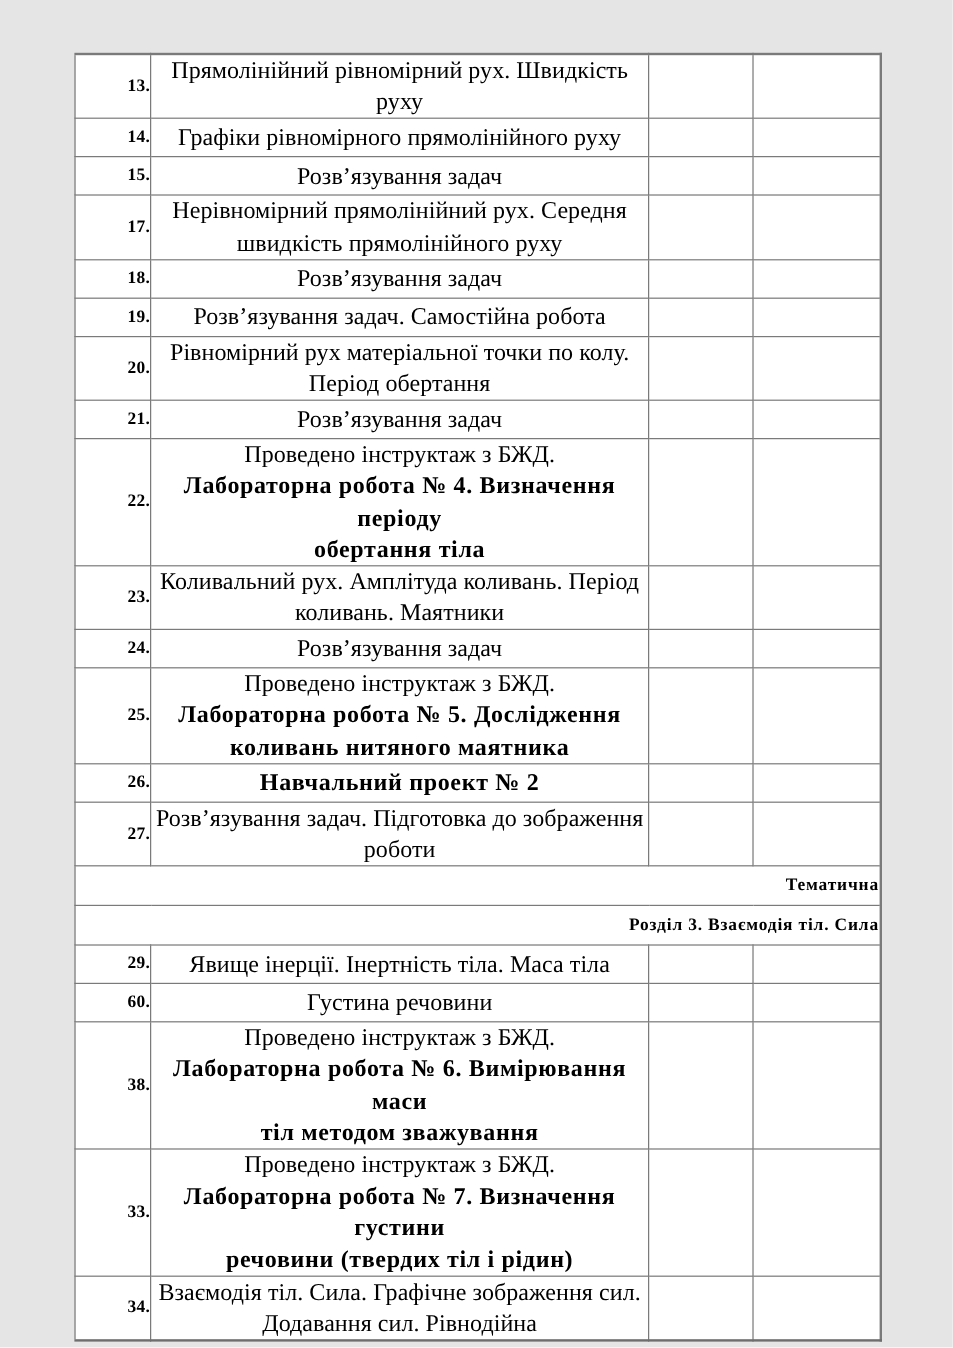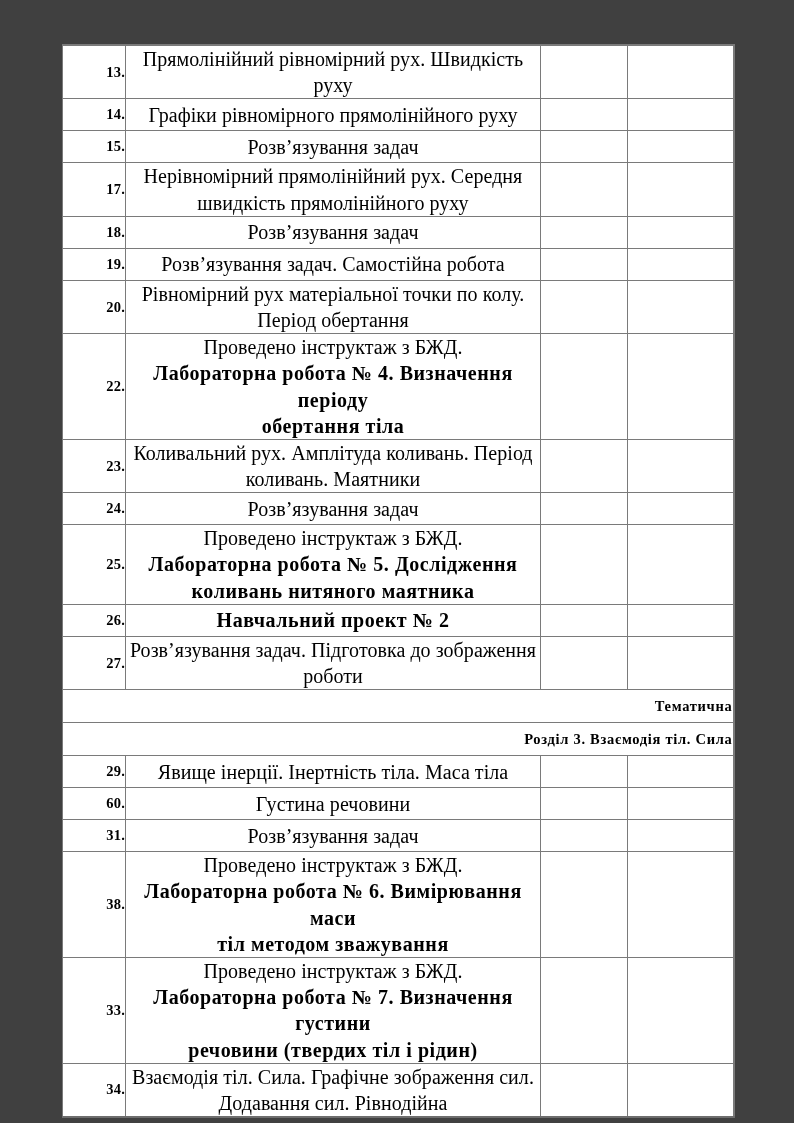--- a/index.html
+++ b/index.html
@@ -14,21 +14,21 @@
     font-family: "Liberation Serif", "DejaVu Serif", serif;
     color: #000000;
     -webkit-font-smoothing: antialiased;
   }
 
   .page {
     position: relative;
     width: 794px;
     height: 1123px;
     box-sizing: border-box;
-    background: #404040;
+    background: #e5e5e5;
   }
 
   .table-wrap {
     position: absolute;
     left: 62px;
     top: 44px;
     width: 671px;
   }
 
   table.plan {
@@ -166,20 +166,28 @@
           </tr>
           <tr class="row-2line">
             <td class="cell-num">20.</td>
             <td class="cell-topic">
               <span class="plain-line">Рівномірний рух матеріальної точки по колу.</span>
               <span class="plain-line">Період обертання</span>
             </td>
             <td class="cell-blank"></td>
             <td class="cell-blank"></td>
           </tr>
+          <tr class="row-1line">
+            <td class="cell-num">21.</td>
+            <td class="cell-topic">
+              <span class="plain-line">Розв’язування задач</span>
+            </td>
+            <td class="cell-blank"></td>
+            <td class="cell-blank"></td>
+          </tr>
           <tr class="row-3line">
             <td class="cell-num">22.</td>
             <td class="cell-topic">
               <span class="plain-line">Проведено інструктаж з БЖД.</span>
               <span class="bold-line">Лабораторна робота № 4. Визначення періоду</span>
               <span class="bold-line">обертання тіла</span>
             </td>
             <td class="cell-blank"></td>
             <td class="cell-blank"></td>
           </tr>
@@ -238,28 +246,20 @@
             <td class="cell-topic">
               <span class="plain-line">Явище інерції. Інертність тіла. Маса тіла</span>
             </td>
             <td class="cell-blank"></td>
             <td class="cell-blank"></td>
           </tr>
           <tr class="row-1line">
             <td class="cell-num">60.</td>
             <td class="cell-topic">
               <span class="plain-line">Густина речовини</span>
-            </td>
-            <td class="cell-blank"></td>
-            <td class="cell-blank"></td>
-          </tr>
-          <tr class="row-1line">
-            <td class="cell-num">31.</td>
-            <td class="cell-topic">
-              <span class="plain-line">Розв’язування задач</span>
             </td>
             <td class="cell-blank"></td>
             <td class="cell-blank"></td>
           </tr>
           <tr class="row-3line">
             <td class="cell-num">38.</td>
             <td class="cell-topic">
               <span class="plain-line">Проведено інструктаж з БЖД.</span>
               <span class="bold-line">Лабораторна робота № 6. Вимірювання маси</span>
               <span class="bold-line">тіл методом зважування</span>

